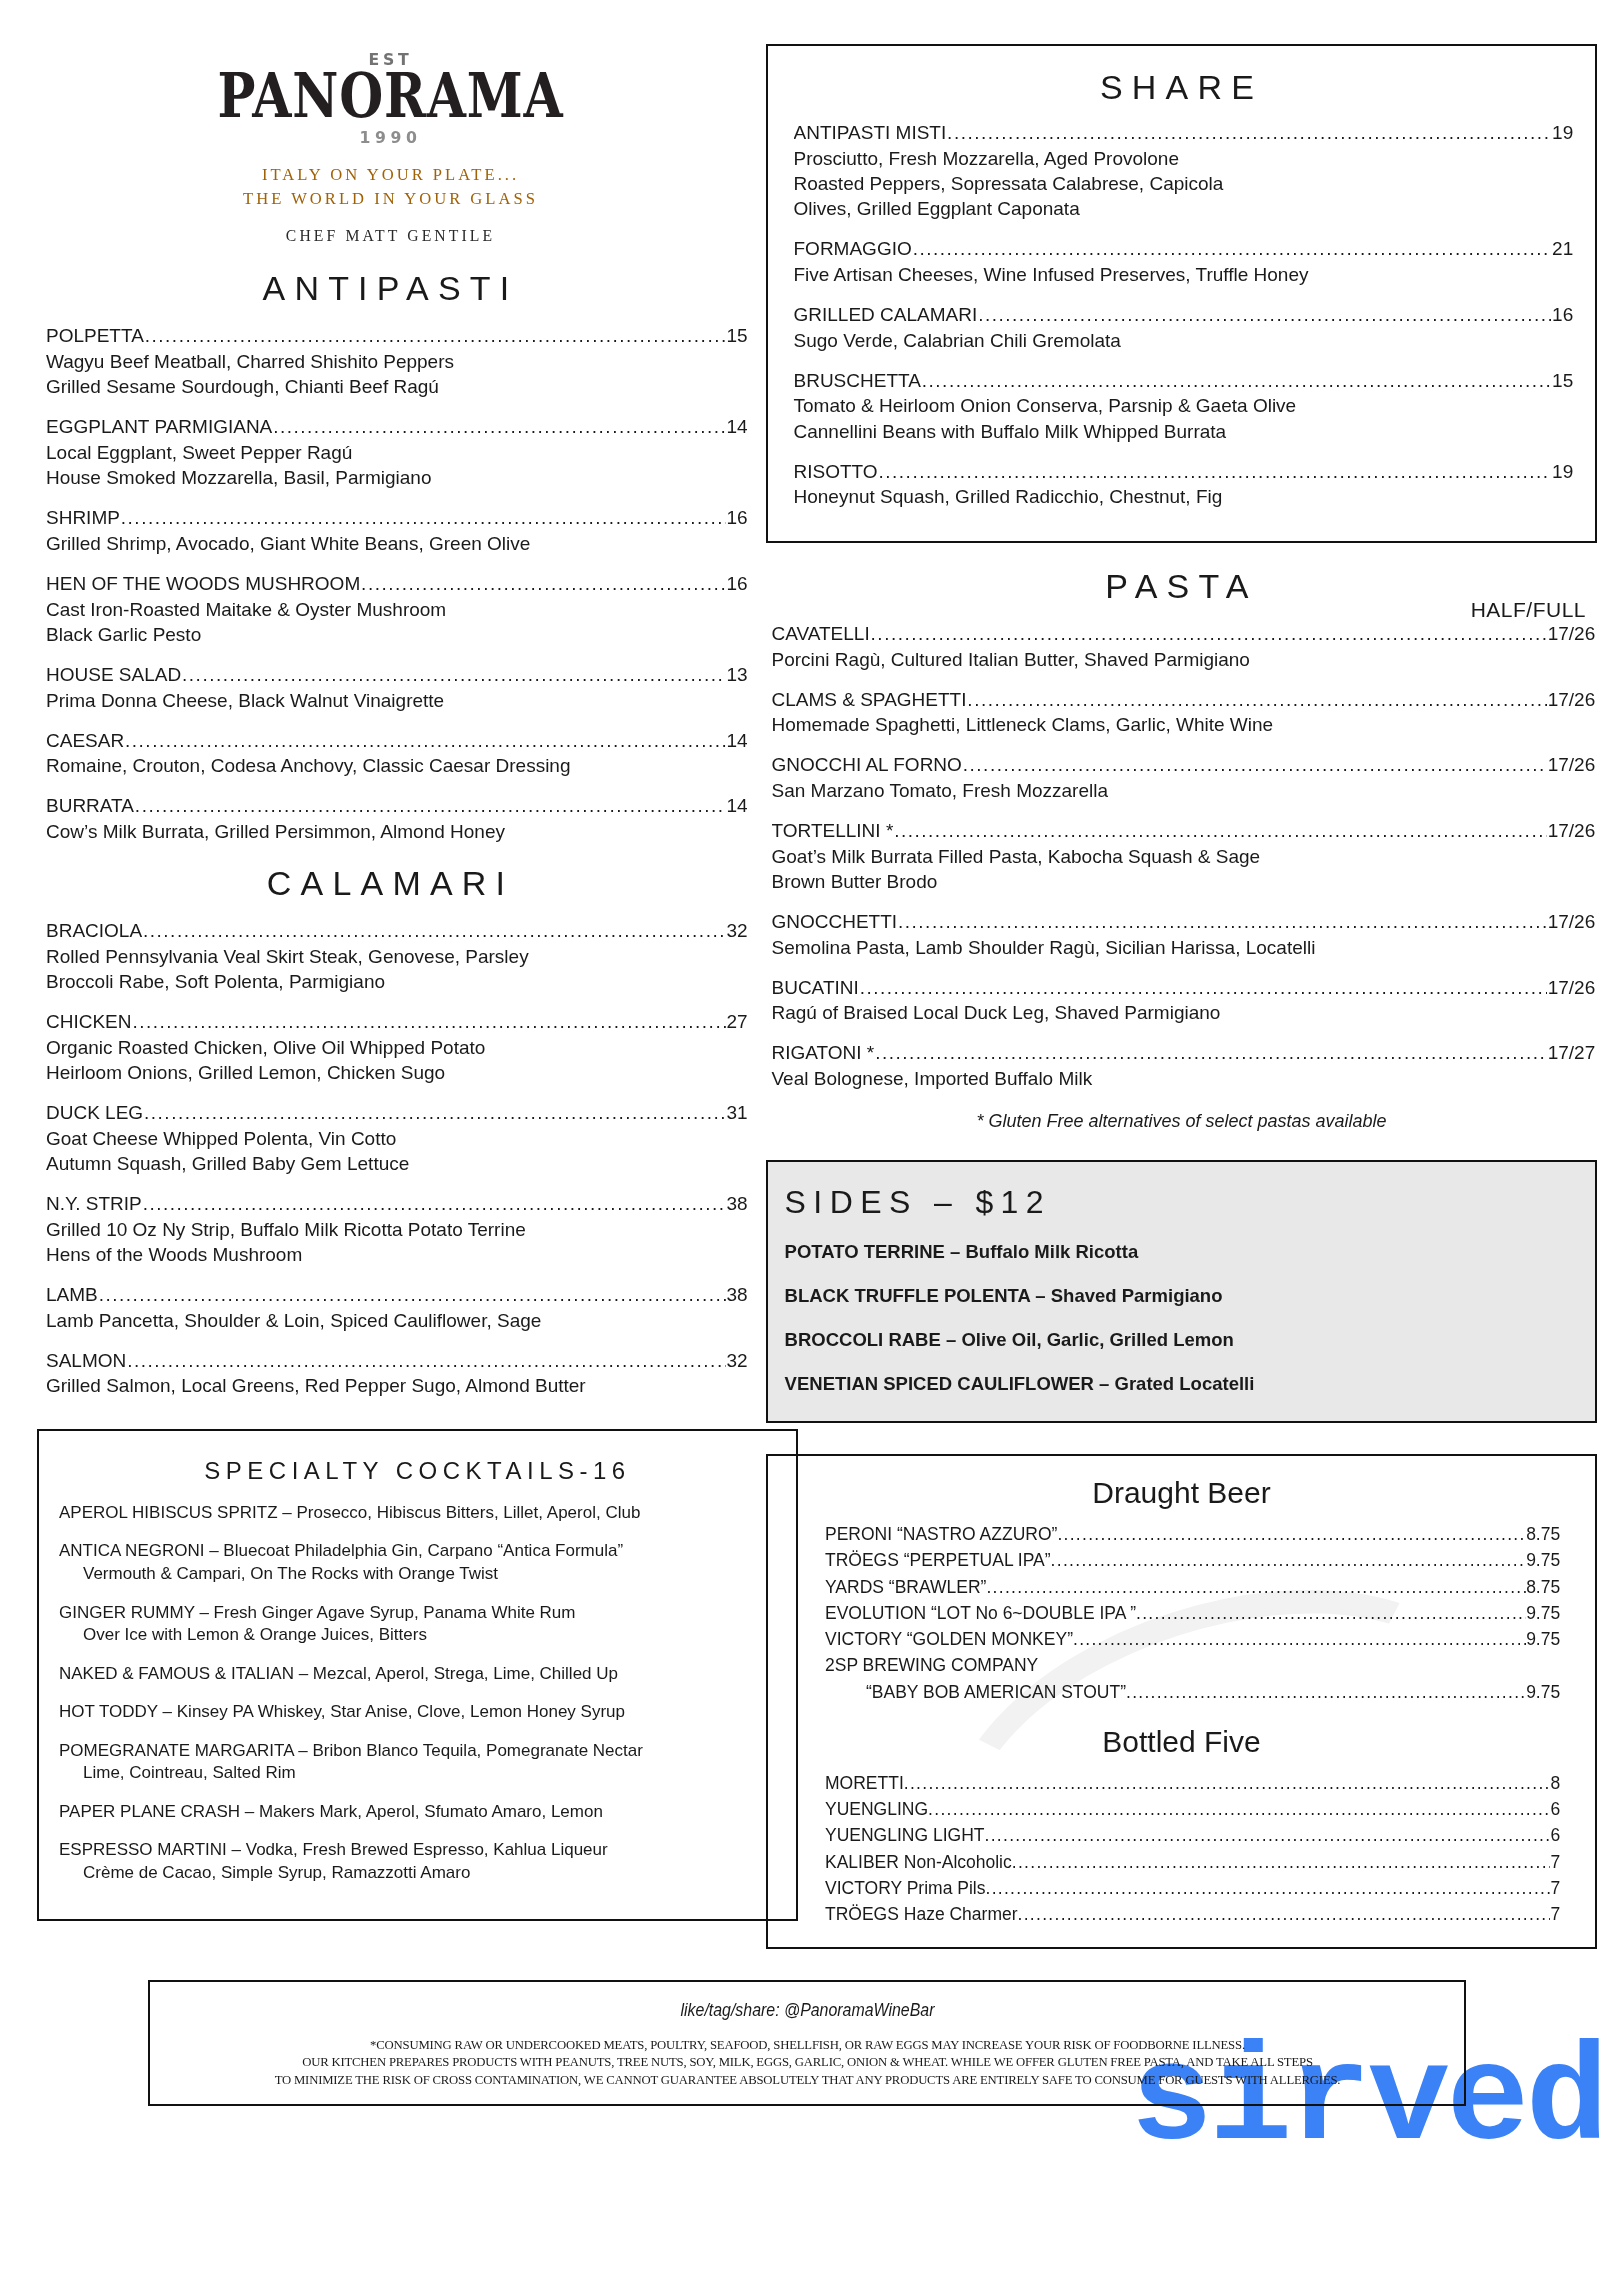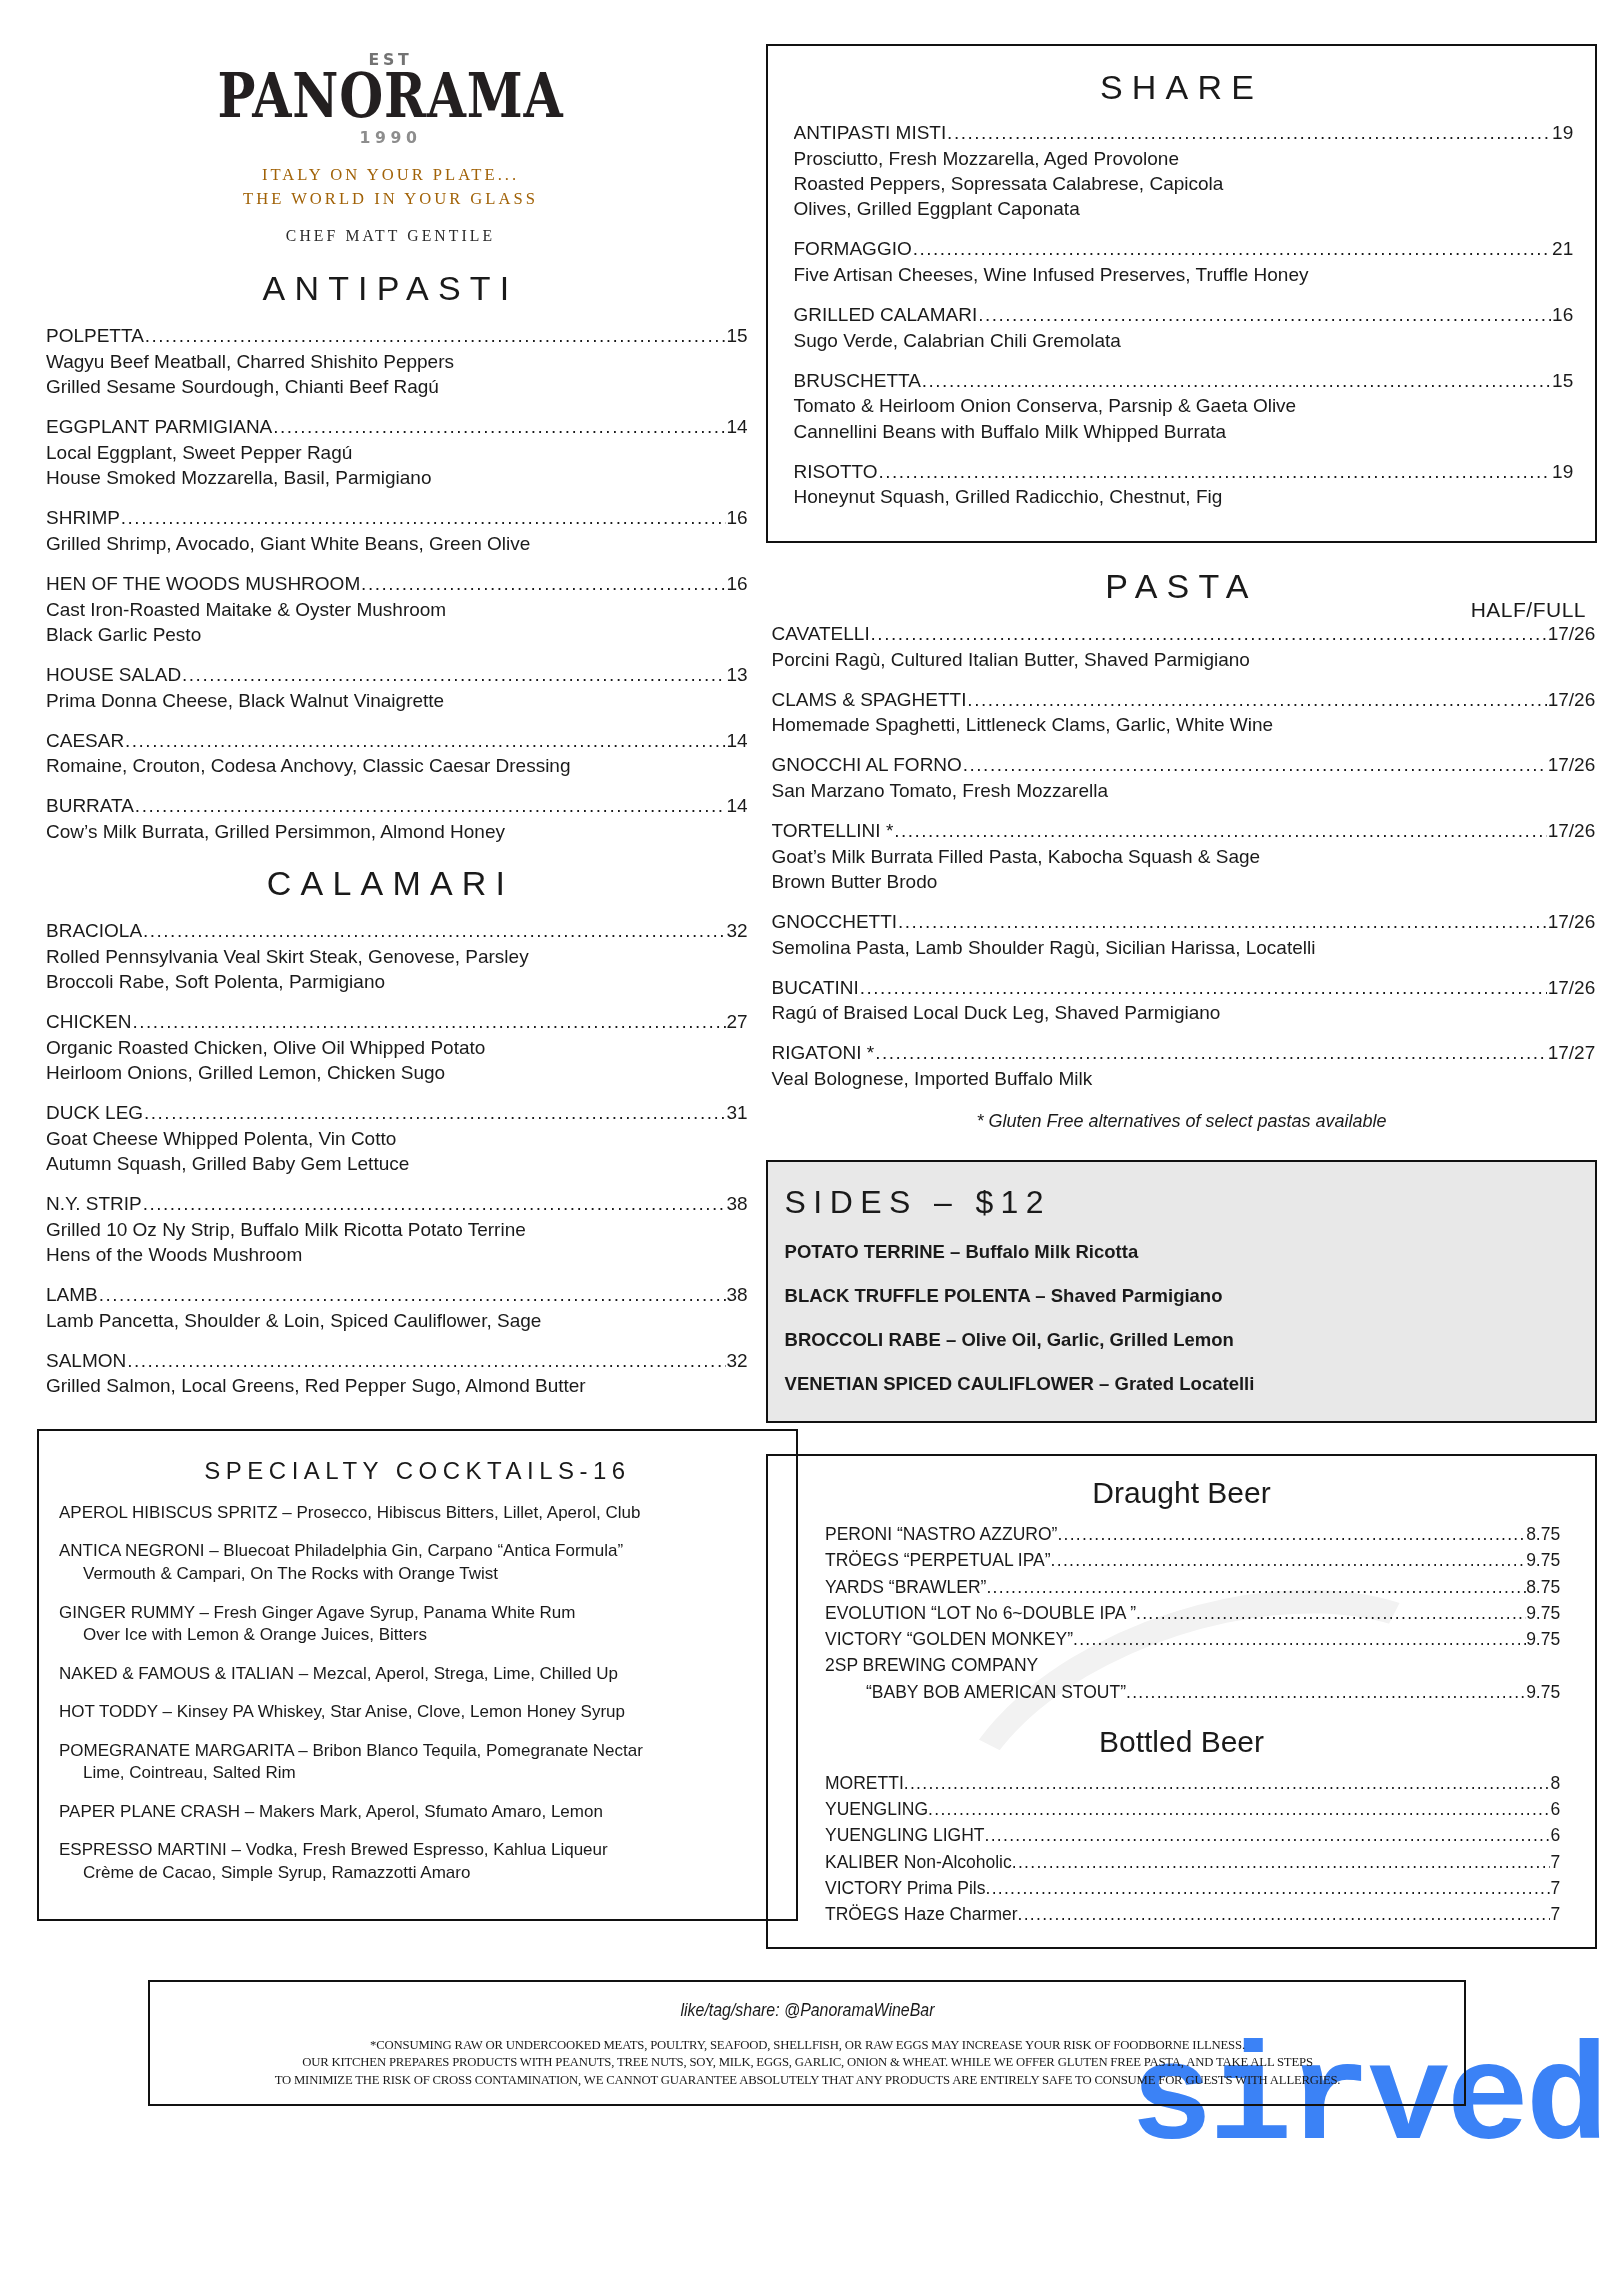--- a/index.html
+++ b/index.html
@@ -595,21 +595,21 @@
               <span class="nm">2SP BREWING COMPANY</span>
               <span class="lead">............................................................................................................................................................................................................................</span>
               <span class="pr"></span>
             </div>
             <div class="beer-row indent">
               <span class="nm">“BABY BOB AMERICAN STOUT”</span>
               <span class="lead">............................................................................................................................................................................................................................</span>
               <span class="pr">9.75</span>
             </div>
           </div>
-        <div class="beer-title second">Bottled Beer</div>
+        <div class="beer-title second">Bottled Five</div>
         <div class="beer-list" id="bottled-items">
             <div class="beer-row">
               <span class="nm">MORETTI</span>
               <span class="lead">............................................................................................................................................................................................................................</span>
               <span class="pr">8</span>
             </div>
             <div class="beer-row">
               <span class="nm">YUENGLING</span>
               <span class="lead">............................................................................................................................................................................................................................</span>
               <span class="pr">6</span>

